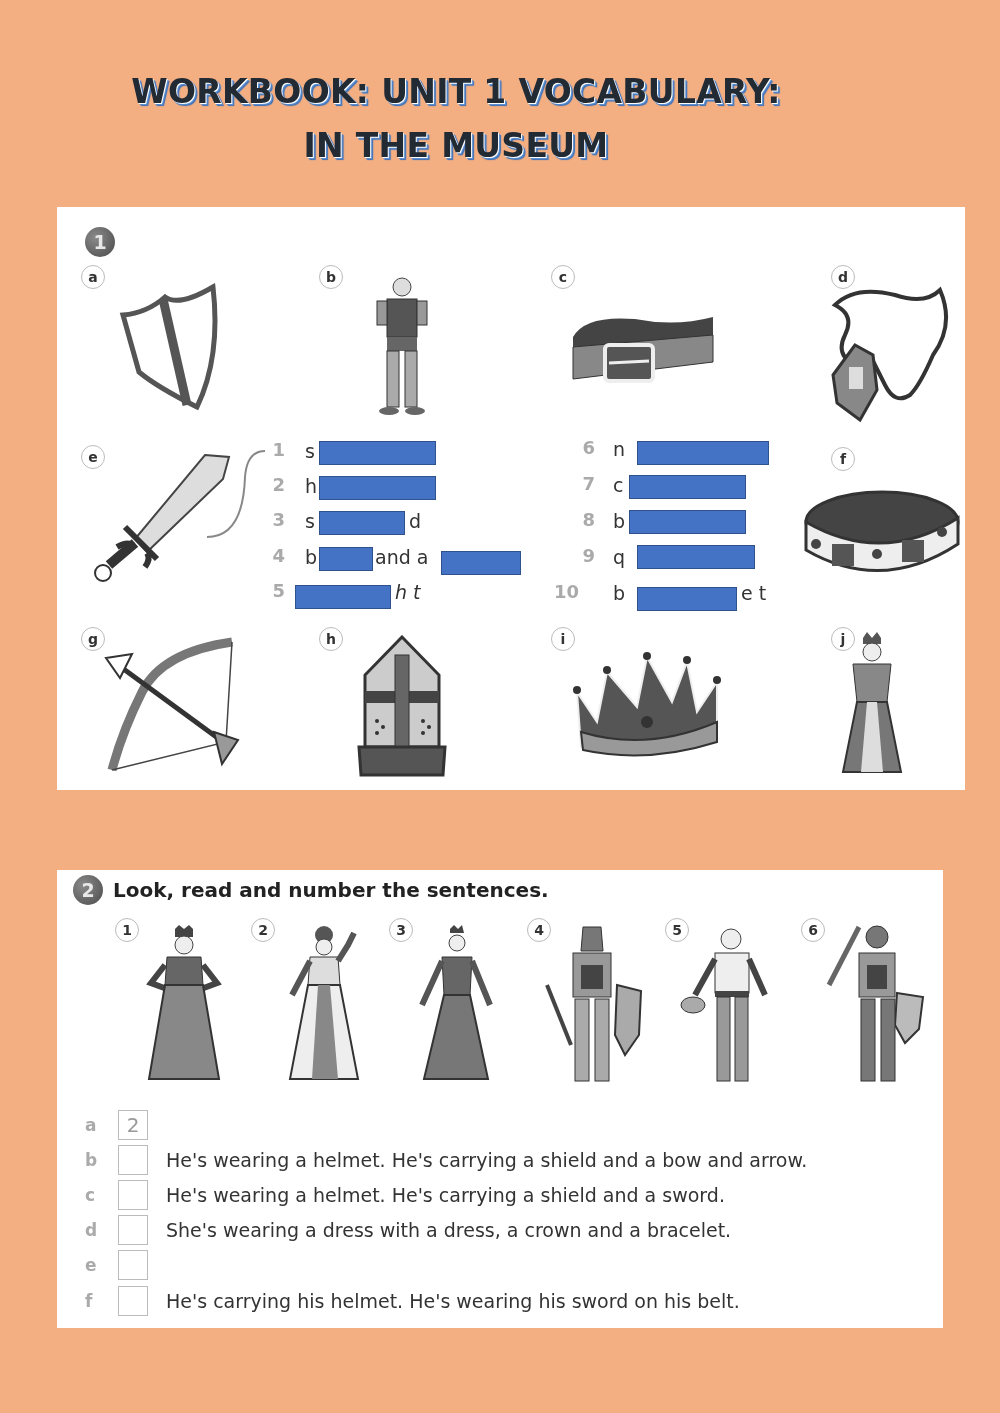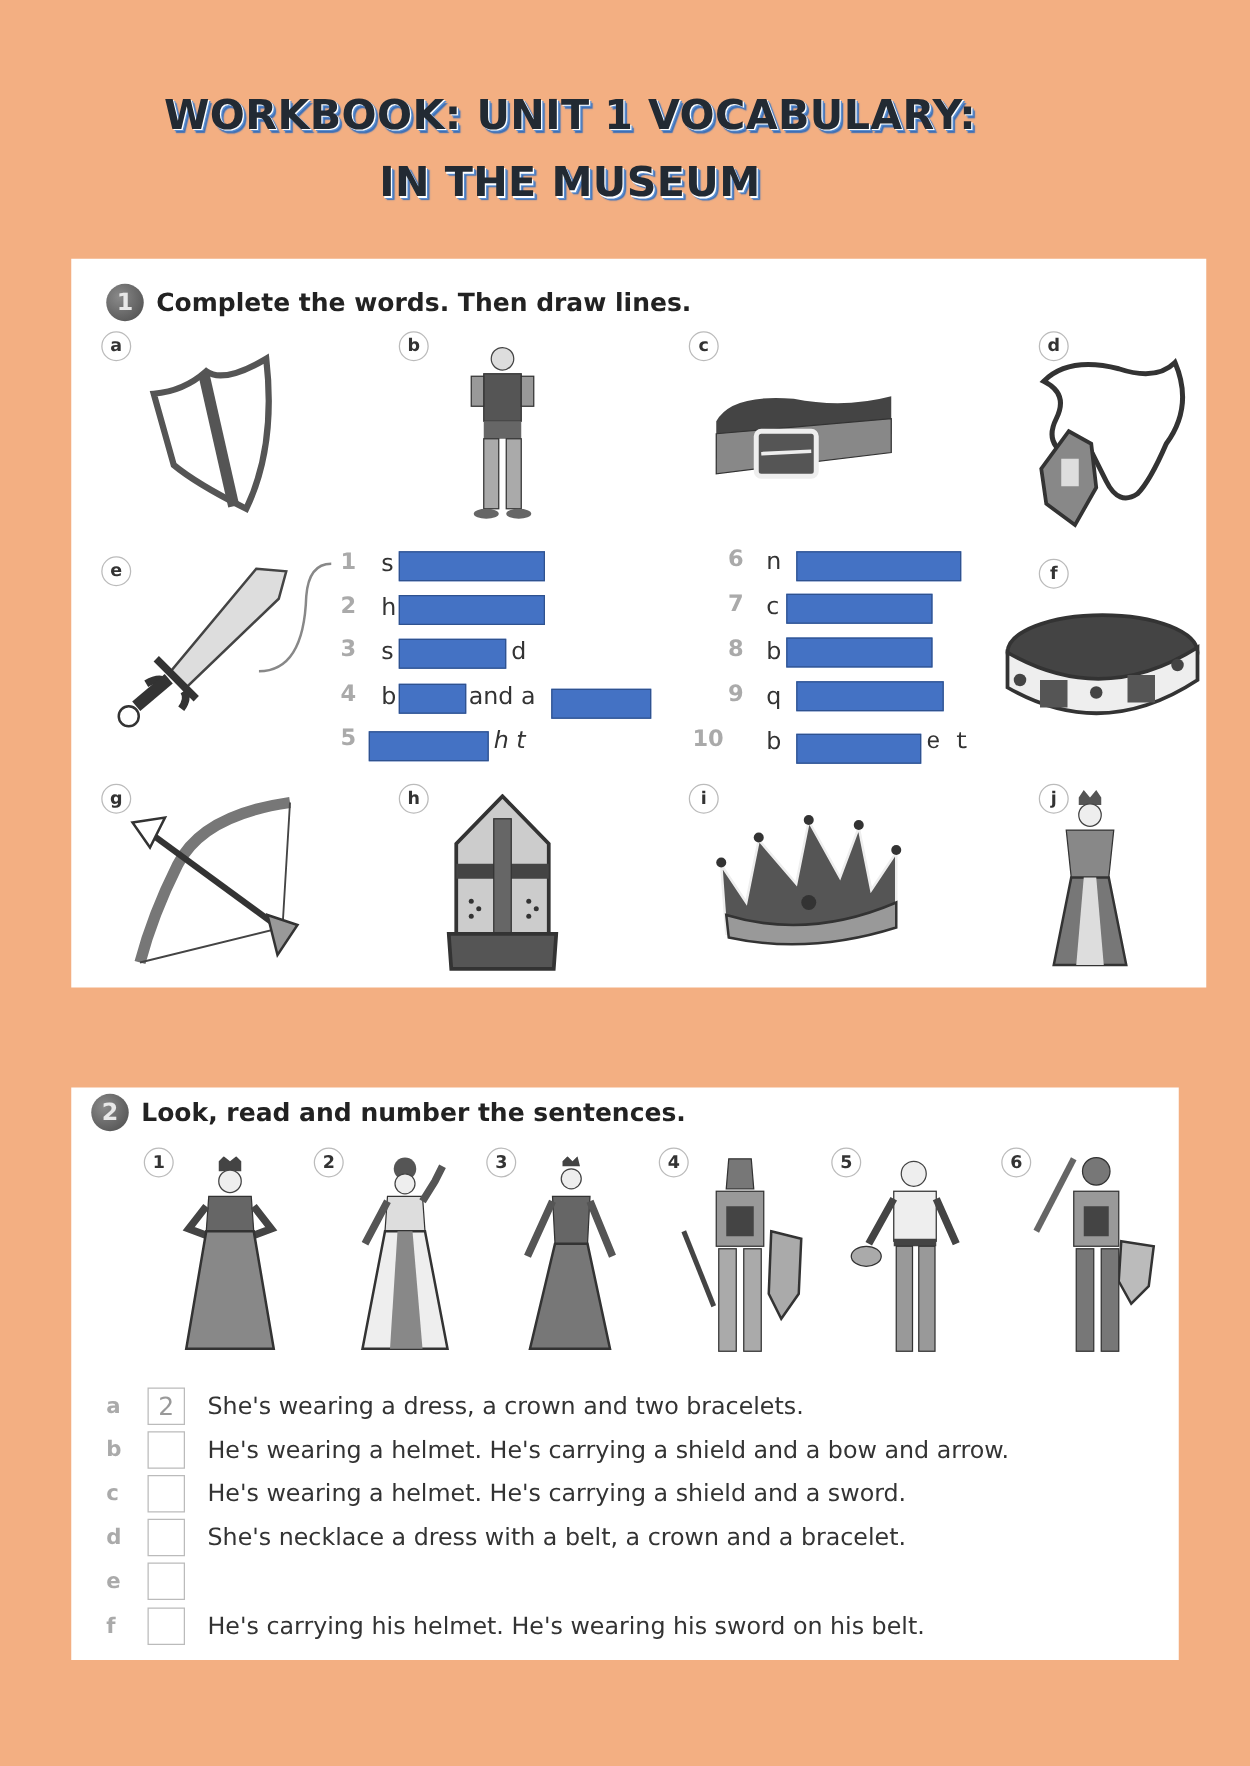--- a/index.html
+++ b/index.html
@@ -23,21 +23,20 @@
 </style>
 </head>
 <body>
 
 <div class="title t1">WORKBOOK: UNIT 1 VOCABULARY:</div>
 <div class="title t2">IN THE MUSEUM</div>
 
 <div class="panel p1">
   <div class="ex-head" style="left:28px; top:20px;">
     <span class="badge">1</span>
-    <span>Complete the words. Then draw lines.</span>
   </div>
 
   <span class="letter" style="left:24px; top:58px;">a</span>
   <svg class="pic" style="left:60px; top:70px;" width="110" height="140" viewBox="0 0 110 140">
     <path d="M6 38 Q30 36 48 20 Q62 30 96 10 Q104 80 80 130 Q40 110 22 95 Z" fill="#fff" stroke="#555" stroke-width="5"></path>
     <path d="M46 22 L70 128" stroke="#555" stroke-width="9"></path>
   </svg>
 
   <span class="letter" style="left:262px; top:58px;">b</span>
   <svg class="pic" style="left:310px; top:68px;" width="70" height="145" viewBox="0 0 70 145">
@@ -124,21 +123,21 @@
   <div class="word" style="left:556px; top:302px;">b</div>
   <div class="cover" style="left:572px; top:303px; width:115px; height:22px;"></div>
 
   <div class="wnum" style="left:512px; top:338px;">9</div>
   <div class="word" style="left:556px; top:338px;">q</div>
   <div class="cover" style="left:580px; top:338px; width:116px; height:22px;"></div>
 
   <div class="wnum" style="left:496px; top:374px;">10</div>
   <div class="word" style="left:556px; top:374px;">b</div>
   <div class="cover" style="left:580px; top:380px; width:98px; height:22px;"></div>
-  <div class="word" style="left:684px; top:374px;font-family:Liberation Mono, monospace;">e t</div>
+  <div class="word" style="left:684px; top:374px;">e t</div>
 
   <span class="letter" style="left:24px; top:420px;">g</span>
   <svg class="pic" style="left:45px; top:425px;" width="140" height="145" viewBox="0 0 140 145">
     <path d="M130 10 Q60 20 40 60 Q20 100 10 138" fill="none" stroke="#777" stroke-width="9"></path>
     <path d="M130 10 L124 110 L10 138" fill="none" stroke="#444" stroke-width="1.5"></path>
     <path d="M12 30 L128 115" stroke="#333" stroke-width="5"></path>
     <path d="M4 26 L30 22 L18 46 Z" fill="#fff" stroke="#333" stroke-width="2"></path>
     <path d="M112 100 L136 108 L120 132 Z" fill="#999" stroke="#333" stroke-width="2"></path>
   </svg>
 
@@ -245,36 +244,35 @@
     <rect x="40" y="28" width="36" height="44" fill="#999" stroke="#333"></rect>
     <rect x="48" y="40" width="20" height="24" fill="#444"></rect>
     <path d="M78 68 L104 72 L100 104 L86 118 L76 100 Z" fill="#bbb" stroke="#333" stroke-width="2"></path>
     <rect x="42" y="74" width="14" height="82" fill="#777" stroke="#333"></rect>
     <rect x="62" y="74" width="14" height="82" fill="#777" stroke="#333"></rect>
   </svg>
 
   <div class="sent" style="top:240px;">
     <span class="sl">a</span>
     <span class="box">2</span>
-    <span>She's wearing a dress, a crown and two bracelets.</span>
   </div>
   <div class="sent" style="top:275px;">
     <span class="sl">b</span>
     <span class="box"></span>
     <span>He's wearing a helmet. He's carrying a shield and a bow and arrow.</span>
   </div>
   <div class="sent" style="top:310px;">
     <span class="sl">c</span>
     <span class="box"></span>
     <span>He's wearing a helmet. He's carrying a shield and a sword.</span>
   </div>
   <div class="sent" style="top:345px;">
     <span class="sl">d</span>
     <span class="box"></span>
-    <span>She's necklace a dress with a belt, a crown and a bracelet.</span>
+    <span>She's wearing a dress with a dress, a crown and a bracelet.</span>
   </div>
   <div class="sent" style="top:380px;">
     <span class="sl">e</span>
     <span class="box"></span>
   </div>
   <div class="sent" style="top:416px;">
     <span class="sl">f</span>
     <span class="box"></span>
     <span>He's carrying his helmet. He's wearing his sword on his belt.</span>
   </div>

